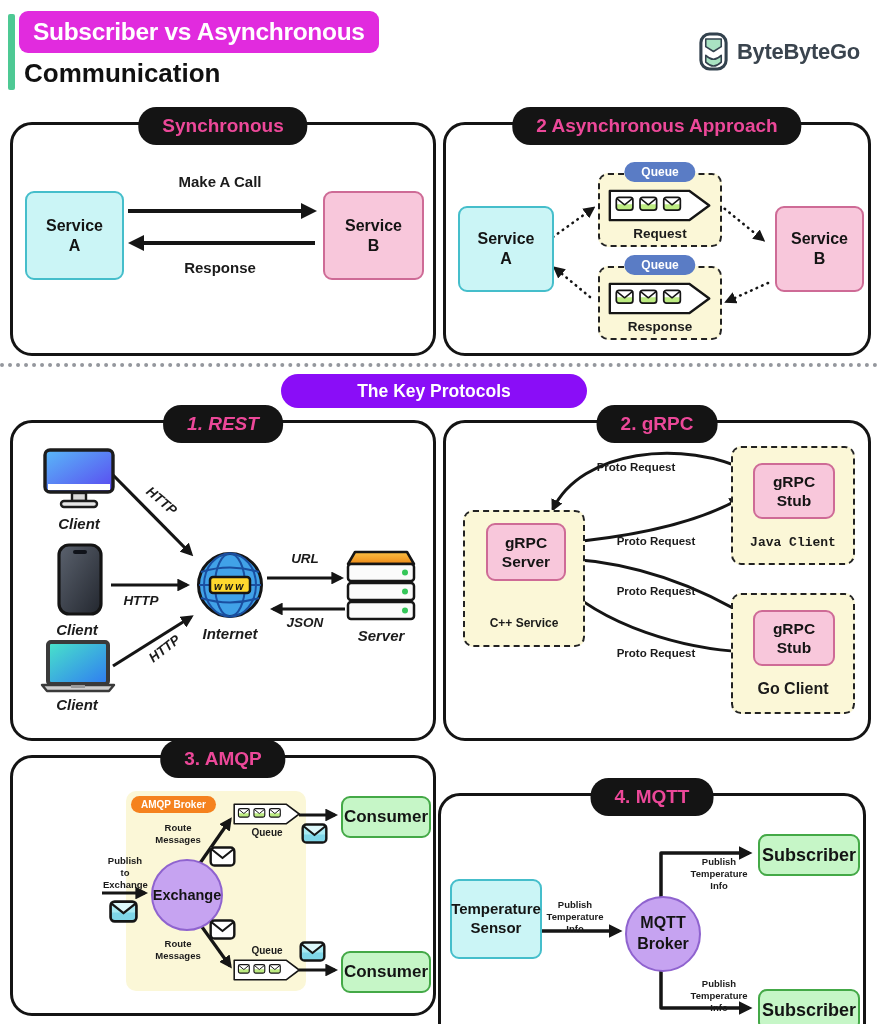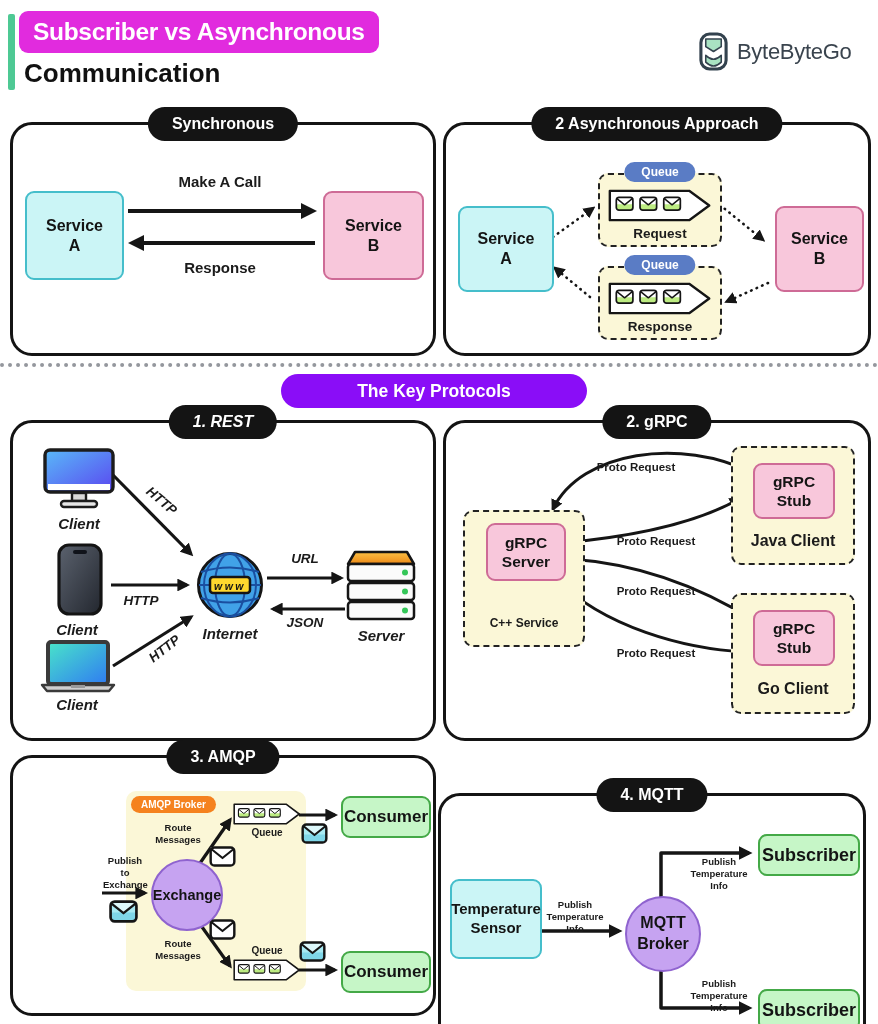--- a/index.html
+++ b/index.html
@@ -4,29 +4,29 @@
 <style>
   html,body{margin:0;padding:0;}
   body{width:878px;height:1024px;position:relative;background:#fff;
        font-family:"Liberation Sans",sans-serif;color:#141414;overflow:hidden;}
   
   .hbar{position:absolute;left:8px;top:14px;width:7px;height:76px;background:var(--mint,#4EC994);border-radius:2px;}
   .hbadge{position:absolute;left:19px;top:11px;background:var(--magenta,#E12BDE);color:#fff;
           font-size:24.5px;font-weight:700;letter-spacing:-0.3px;padding:7px 14px;border-radius:9px;}
   .hsub{position:absolute;left:24px;top:58px;font-size:26px;font-weight:700;color:#111;}
   .brand{position:absolute;left:698px;top:31px;display:flex;align-items:center;gap:8px;}
-  .bname{font-size:22px;font-weight:400;color:#3A444E;letter-spacing:-0.3px;}
+  .bname{font-size:22px;font-weight:700;color:#3A444E;letter-spacing:-0.3px;}
   .divider{position:absolute;left:0;top:363px;width:878px;height:0;border-top:4px dotted #94979D;}
   .banner{position:absolute;left:281px;top:374px;width:306px;height:34px;background:var(--purple,#8A0DF7);
           color:#fff;border-radius:18px;display:flex;align-items:center;justify-content:center;
           font-size:17.5px;font-weight:700;}
   
   .panel{position:absolute;background:#fff;border:3.5px solid var(--ink,#141414);border-radius:22px;}
   .pill{position:absolute;top:-18px;left:50%;transform:translateX(-50%);background:var(--ink,#141414);
-        color:#ffffff;border-radius:18px;padding:8px 24px;font-size:16px;font-weight:700;white-space:nowrap;z-index:5;}
+        color:#ec4899;border-radius:18px;padding:8px 24px;font-size:19px;font-weight:700;white-space:nowrap;z-index:5;}
   .arrows{position:absolute;inset:0;width:100%;height:100%;pointer-events:none;}
   .box{position:absolute;display:flex;align-items:center;justify-content:center;text-align:center;
        font-weight:700;border-radius:9px;white-space:pre-line;line-height:1.25;font-size:16px;}
   .cyan{background:var(--cyan-fill,#CBF5F6);border:2px solid var(--cyan-border,#45BECB);}
   .pink{background:var(--pink-fill,#F8C7DB);border:2px solid var(--pink-border,#CE6B96);}
   .greenb{background:var(--green-fill,#C6F6C7);border:2px solid var(--green-border,#44A947);}
   .lbl{position:absolute;font-weight:700;text-align:center;white-space:pre-line;color:#1b1b1b;line-height:1.25;}
   .ydash{position:absolute;background:var(--yellow-fill,#FBF7D7);border:2.5px dashed #222;border-radius:10px;}
   .qbadge{position:absolute;top:-13px;left:50%;transform:translateX(-50%);background:var(--queue-blue,#5A7CC5);
           color:#fff;font-size:12px;font-weight:700;padding:3px 17px;border-radius:13px;}
@@ -249,21 +249,21 @@
     <path class="curve" d="M309 198 C245 158 184 140 124 136"></path>
     <path class="curve" d="M110 156 C158 204 238 226 300 229"></path>
   </svg>
   <div class="ydash" style="left:17px;top:87px;width:118px;height:133px;">
     <div class="lbl" style="left:0;right:0;bottom:14px;font-size:12px;">C++ Service</div>
   </div>
   <div class="box pink" style="left:40px;top:100px;width:76px;height:54px;font-size:15.5px;">gRPC
 Server</div>
 
   <div class="ydash" style="left:285px;top:23px;width:120px;height:115px;">
-    <div class="lbl" style="left:0;right:0;bottom:12px;font-size:16px;">Java Client</div>
+    <div class="lbl" style="left:0;right:0;bottom:12px;font-size:13px;font-family:Liberation Mono, monospace;">Java Client</div>
   </div>
   <div class="box pink" style="left:307px;top:40px;width:78px;height:52px;font-size:15.5px;">gRPC
 Stub</div>
 
   <div class="ydash" style="left:285px;top:170px;width:120px;height:117px;">
     <div class="lbl" style="left:0;right:0;bottom:13px;font-size:16px;">Go Client</div>
   </div>
   <div class="box pink" style="left:307px;top:187px;width:78px;height:52px;font-size:15.5px;">gRPC
 Stub</div>
 

